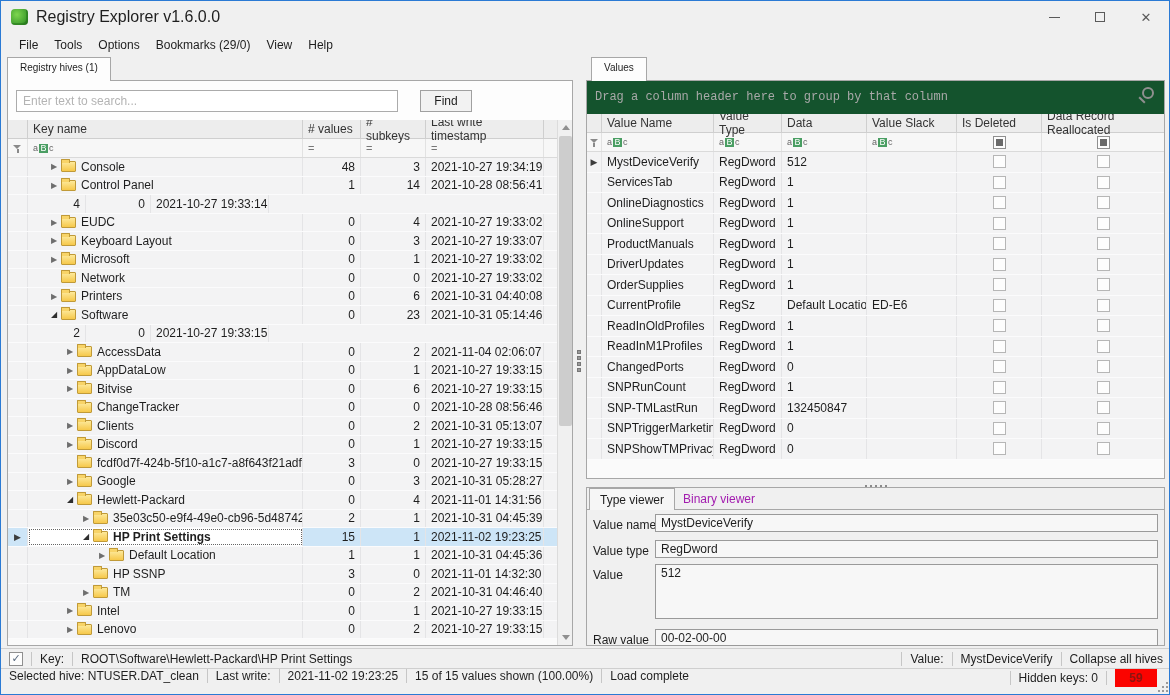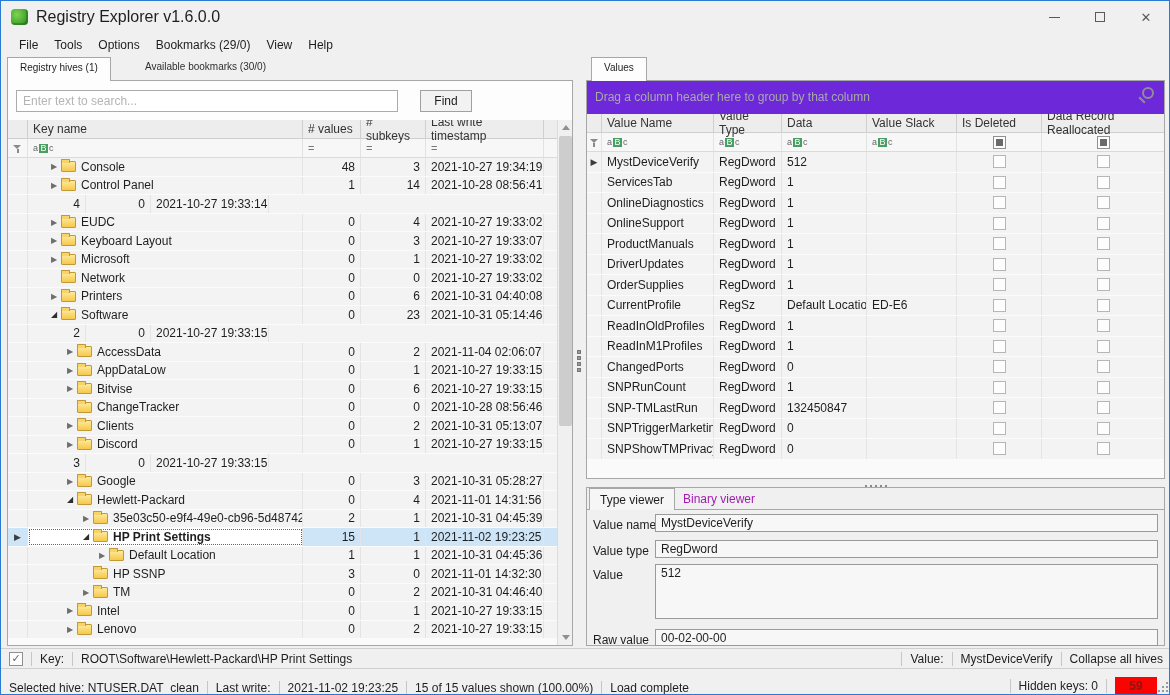--- a/index.html
+++ b/index.html
@@ -94,21 +94,21 @@
 
   
   .vscroll { position:absolute; top:0; right:0; bottom:0; width:15px; background:#f0f0f0; border-left:1px solid #dcdcdc; }
   .sarrow { position:absolute; left:0; width:15px; height:15px; display:flex; align-items:center; justify-content:center; }
   .sarrow.up { top:0; } .sarrow.dn { bottom:0; }
   .tri-up { border-left:4px solid transparent; border-right:4px solid transparent; border-bottom:5px solid #8f8f8f; }
   .tri-dn { border-left:4px solid transparent; border-right:4px solid transparent; border-top:5px solid #8f8f8f; }
   .sthumb { position:absolute; left:1px; top:16px; width:13px; height:290px; background:#cdcdcd; border-radius:2px; }
 
   
-  .groupbar { position:absolute; top:0; left:0; right:0; height:33px; background:#6d28d9; }
+  .groupbar { position:absolute; top:0; left:0; right:0; height:33px; background:#14532d;font-family:Liberation Mono, monospace; }
   .groupbar .hint { position:absolute; left:8px; top:9px; color:#a9a9a9; }
   .mag { position:absolute; right:10px; top:6px; width:12px; height:12px; border:2px solid #8f8f8f; border-radius:50%; }
   .mag::after { content:""; position:absolute; left:-6px; top:10px; width:8px; height:2px; background:#8f8f8f;
                 transform:rotate(45deg); }
 
   
   #vsplit { position:absolute; left:572px; top:79px; width:13px; height:566px; background:#f0f0f0; }
   .vgrip { position:absolute; left:4px; top:268px; width:5px; }
   .vgrip i { display:block; width:4px; height:4px; background:#9a9a9a; border:1px solid #777; margin:2px 0; }
   #hsplit { position:absolute; left:585px; top:478px; width:579px; height:8px; background:#f0f0f0;
@@ -127,21 +127,21 @@
   
   #keybar { position:absolute; left:0; top:647px; width:1170px; height:20px; background:#f0f0f0;
             border-top:1px solid #cfcfcf; display:flex; align-items:center; }
   .sep { width:1px; height:14px; background:#c6c6c6; margin:0 8px; flex:none; }
   .kcheck { width:14px; height:14px; border:1px solid #8f8f8f; background:#fdfdfd; margin-left:8px;
             display:flex; align-items:center; justify-content:center; font-size:11px; color:#56677c; flex:none; }
   #keybar .right { margin-left:auto; display:flex; align-items:center; }
 
   
   #statusbar { position:absolute; left:0; top:667px; width:1170px; height:27px; background:#f0f0f0;
-               border-top:1px solid #cfcfcf; display:flex; align-items:flex-end; }
+               border-top:1px solid #cfcfcf; display:flex; align-items:flex-start; }
   #statusbar .right { margin-left:auto; display:flex; align-items:center; }
   .badge { background:#fb0300; color:#8b1510; font-weight:bold; width:42px; height:18px;
            display:flex; align-items:center; justify-content:center; margin-right:14px; }
   .grip { position:absolute; right:2px; bottom:2px; }
 </style>
 </head>
 <body>
 
 <div id="win">
 
@@ -164,21 +164,20 @@
   <div class="menubar">
     <span class="menu-item">File</span>
     <span class="menu-item">Tools</span>
     <span class="menu-item">Options</span>
     <span class="menu-item">Bookmarks (29/0)</span>
     <span class="menu-item">View</span>
     <span class="menu-item">Help</span>
   </div>
 
   <div class="tab active" style="left:6px; top:56px;">Registry hives (1)</div>
-  <div class="tab inactive" style="left:132px; top:56px;">Available bookmarks (30/0)</div>
   <div class="tab active" style="left:590px; top:56px;">Values</div>
 
   <div class="panel" id="left-panel">
     <div class="searchrow">
       <input type="text" placeholder="Enter text to search..." style="">
       <span class="findbtn">Find</span>
     </div>
 
     <div class="grid" id="tree-grid" style="position:absolute;">
       <div class="gh">
@@ -389,20 +388,25 @@
               <span class="folder"></span>
               <span class="nlabel">Discord</span>
             </div>
             <div class="cell tc2 num">0</div>
             <div class="cell tc3 num">1</div>
             <div class="cell tc4">2021-10-27 19:33:15</div>
             <div class="cell fill"></div>
           </div>
           <div class="grow trow">
             <div class="cell tc0 ind"></div>
+            <div class="cell tc1" style="padding-left: 36px;">
+              <span class="expand"></span>
+              <span class="folder"></span>
+              <span class="nlabel">fcdf0d7f-424b-5f10-a1c7-a8f643f21adf</span>
+            </div>
             <div class="cell tc2 num">3</div>
             <div class="cell tc3 num">0</div>
             <div class="cell tc4">2021-10-27 19:33:15</div>
             <div class="cell fill"></div>
           </div>
           <div class="grow trow">
             <div class="cell tc0 ind"></div>
             <div class="cell tc1" style="padding-left: 36px;">
               <span class="expand">▶</span>
               <span class="folder"></span>

